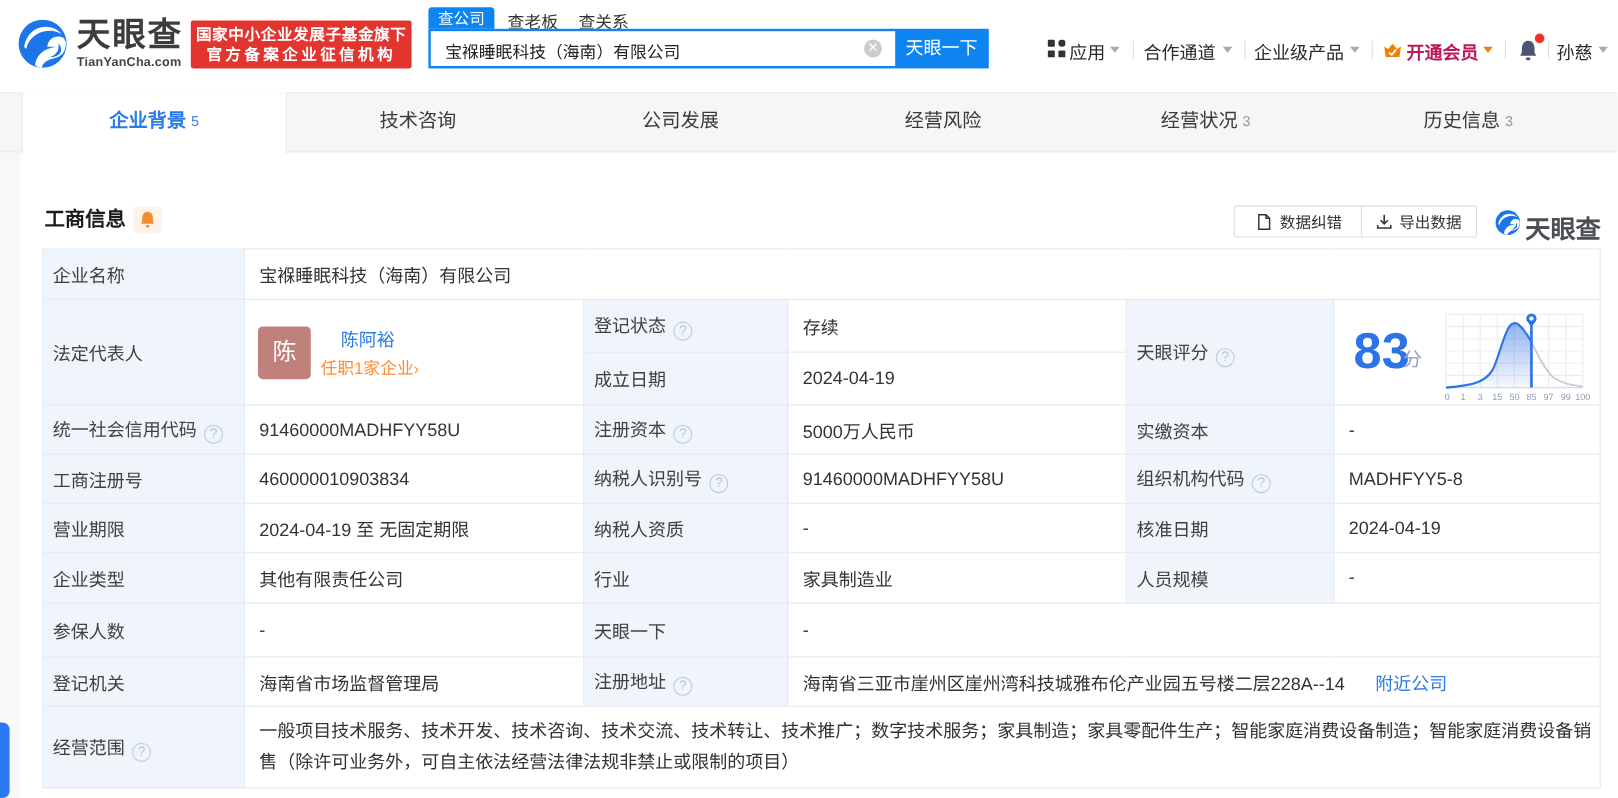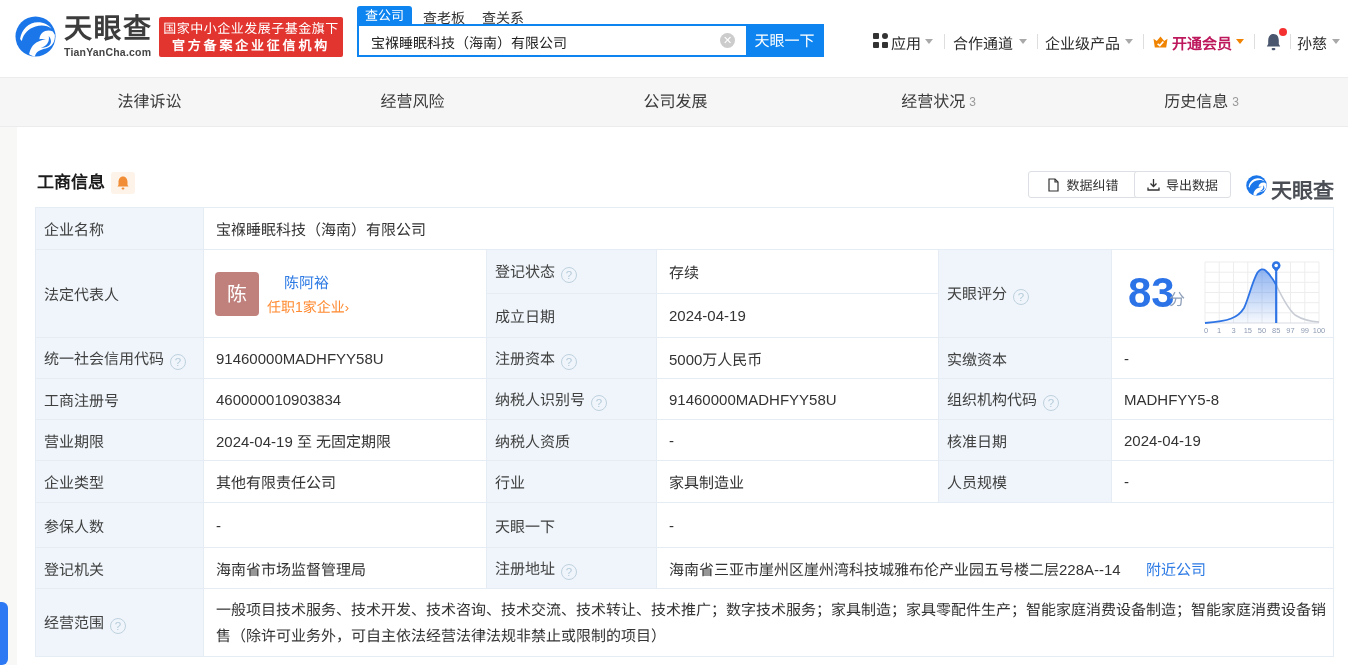--- a/index.html
+++ b/index.html
@@ -6,21 +6,21 @@
 html,body { width:1348px; height:665px; overflow:hidden; background:#fff;
   font-family:"Liberation Sans", sans-serif; }
 .abs { position:absolute; }
 #page { position:relative; width:1348px; height:665px; }
 
 
 #hdr { position:absolute; left:0; top:0; width:1348px; height:76px; background:#fff; }
 #logoTxt { position:absolute; left:64px; top:15px; font-size:28px; line-height:28px; font-weight:bold; color:#3c3c3c; letter-spacing:1.5px; }
 #logoSub { position:absolute; left:64px; top:46px; font-weight:bold; color:#454545; letter-spacing:0.2px; font-size:10.5px; }
 #badge { position:absolute; left:159px; top:17px; width:184px; height:40px; background:#e23530; border-radius:2px; color:#fff; text-align:center; padding-top:3px; }
-#badge .b1 { font-size:13px; font-weight:normal; letter-spacing:0.5px; line-height:17px; }
+#badge .b1 { font-size:13px; font-weight:bold; letter-spacing:0.5px; line-height:17px; }
 #badge .b2 { font-size:13px; font-weight:bold; letter-spacing:2.8px; line-height:17px; }
 
 
 #stab1 { position:absolute; left:357px; top:6px; width:55px; height:19px; background:#0d84f0; border-radius:3px 3px 0 0; color:#fff; font-size:13px; text-align:center; line-height:19px; }
 .stab { position:absolute; top:7px; font-size:14px; color:#333; }
 #sbox { position:absolute; left:357px; top:24px; width:467px; height:33px; border:2px solid #0d84f0; background:#fff; }
 #sbox .q { position:absolute; left:12px; top:6px; font-size:14px; color:#222; }
 #sclear { position:absolute; left:361px; top:7px; width:15px; height:15px; border-radius:50%; background:#ccc; color:#fff; font-size:11px; line-height:15px; text-align:center; }
 #sbtn { position:absolute; right:-1px; top:-1px; width:77px; height:31px; background:#0d84f0; color:#fff; font-size:15px; text-align:center; line-height:31px;margin-left:21px; }
 
@@ -115,23 +115,24 @@
       <rect x="5.6" y="15" width="3.8" height="2.2" rx="1.1" fill="#4a566e"></rect>
     </svg>
     <div class="abs" style="left:1279px;top:28px;width:8px;height:8px;border-radius:50%;background:#f43030"></div>
     <div class="navdiv" style="left:1290px"></div>
     <div class="nav" style="left:1297px">孙慈</div>
     <div class="caret" style="left:1332px"></div>
   </div>
 
   <div id="tabbar">
     <div id="tabs">
-      <div class="t">法律诉讼</div>
+      <div class="t act">企业背景<span class="n">5</span></div>
+      <div class="t">技术咨询</div>
+      <div class="t">公司发展</div>
       <div class="t">经营风险</div>
-      <div class="t">公司发展</div>
       <div class="t">经营状况<span class="n">3</span></div>
       <div class="t">历史信息<span class="n">3</span></div>
     </div>
   </div>
 
   <div id="secTitle">工商信息</div>
   <div id="bellBadge">
     <svg width="12" height="14" viewBox="0 0 12 14" style="margin-top:4px">
       <path d="M6 0.5 C9 0.5 10.5 3 10.5 6 L10.5 9 L11.5 10.5 L0.5 10.5 L1.5 9 L1.5 6 C1.5 3 3 0.5 6 0.5 Z" fill="#f18d36"></path>
       <rect x="4.6" y="11.5" width="2.8" height="2" rx="1" fill="#f18d36"></rect>

